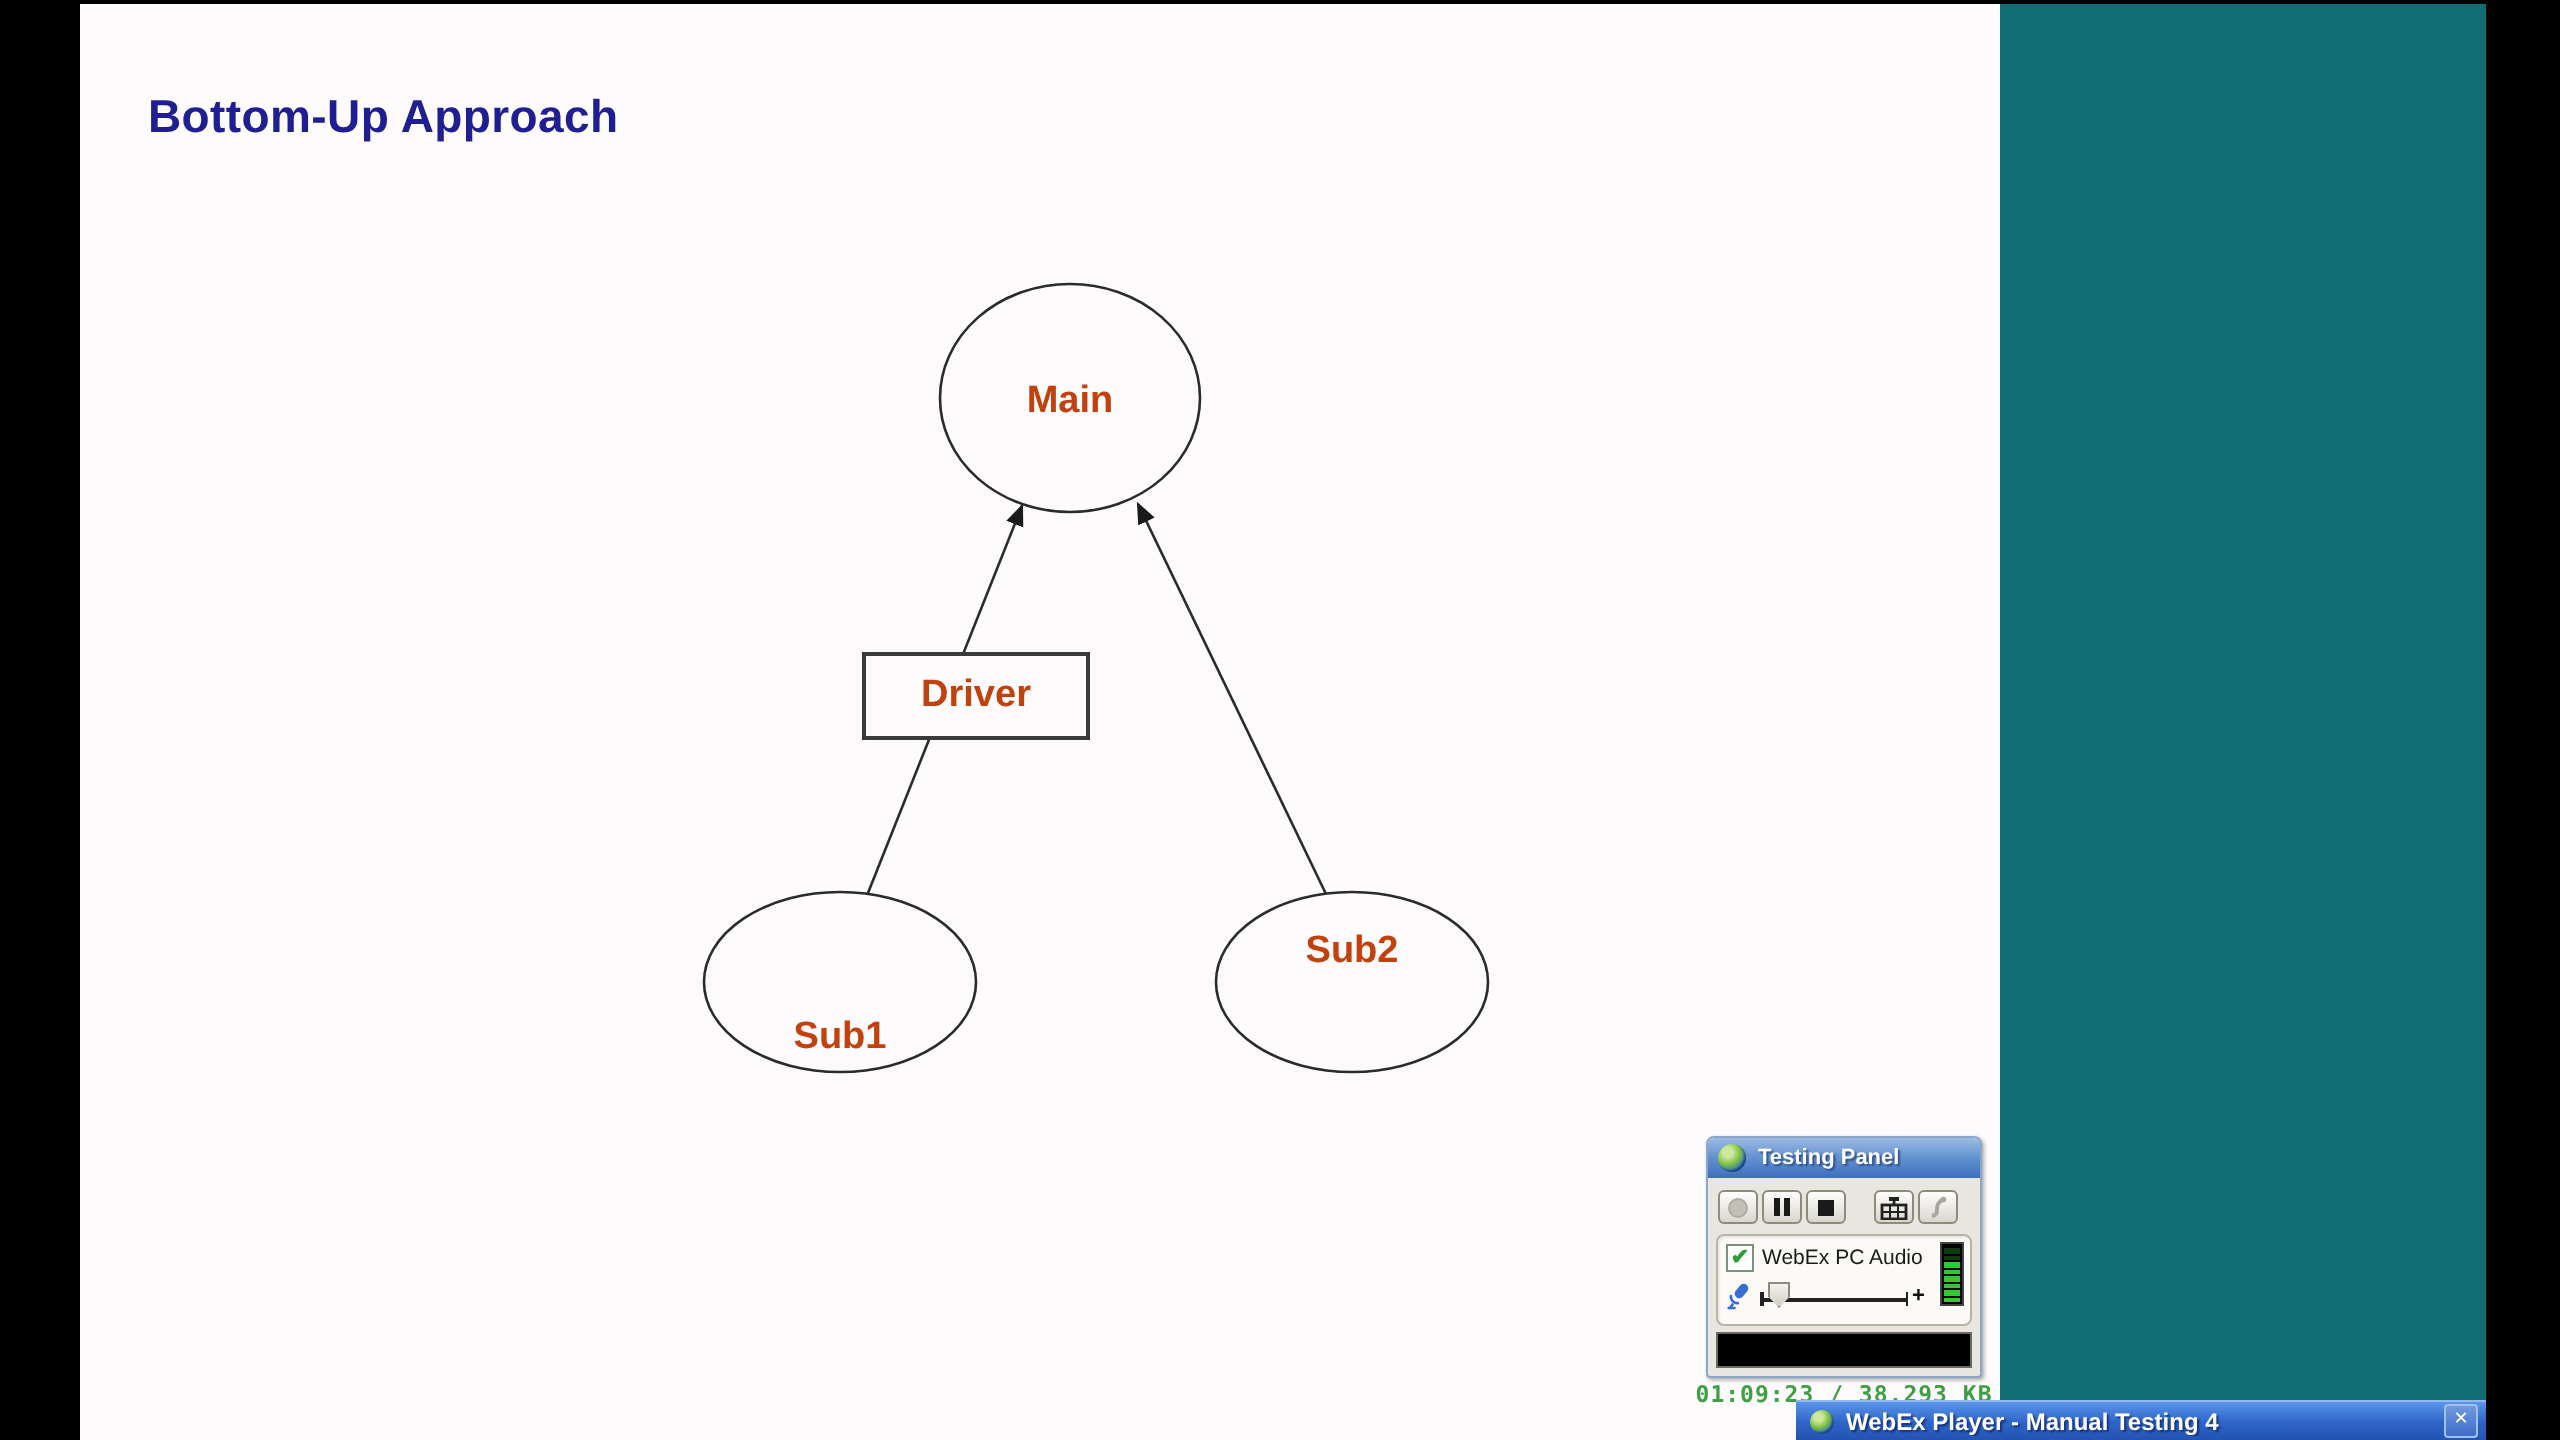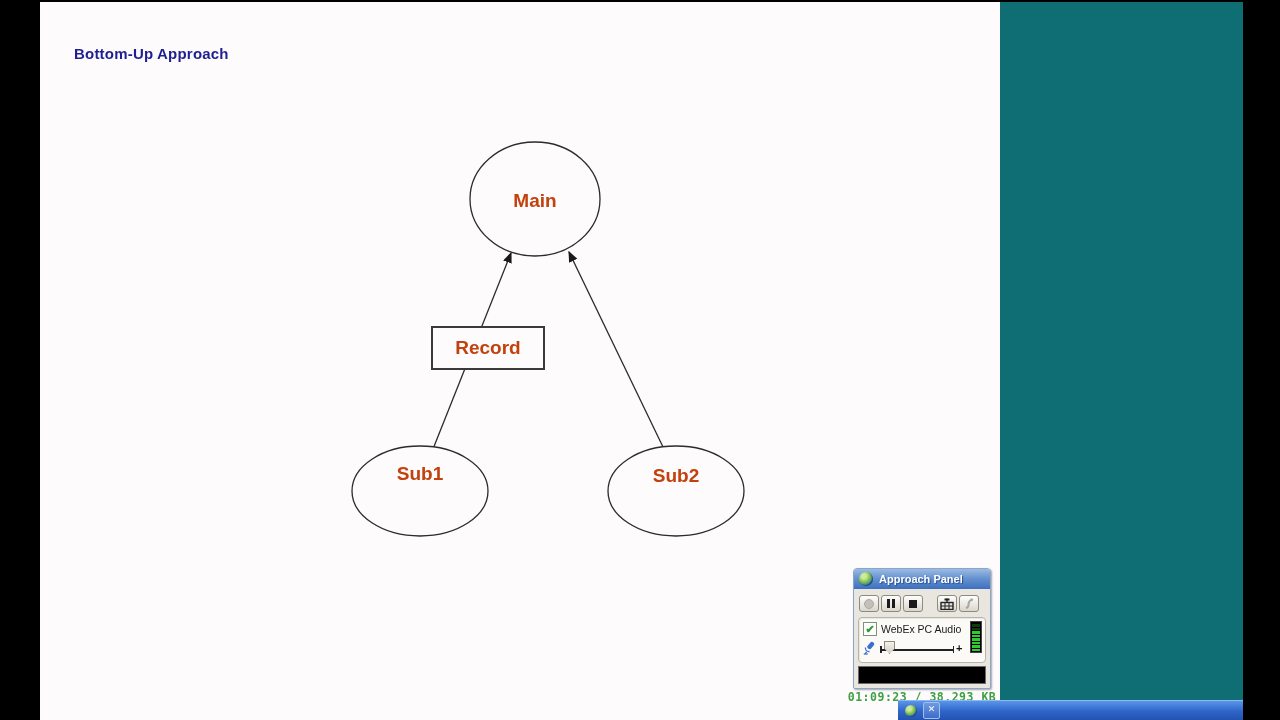--- a/index.html
+++ b/index.html
@@ -12,30 +12,30 @@
     position:absolute;left:40px;top:2px;width:960px;height:718px;
     background:#fdfbfc;
   }
   .desktop-area{
     position:absolute;left:1000px;top:2px;width:243px;height:718px;
     background:#0e6e74;
   }
   
   .slide-title{
     position:absolute;left:74px;top:45px;
-    font-size:15px;font-weight:bold;color:#1f1f93;letter-spacing:0.2px;
+    font-size:23px;font-weight:bold;color:#1f1f93;letter-spacing:0.2px;
   }
   .diagram-svg{position:absolute;left:40px;top:0;width:960px;height:718px;}
   .node-label{
     position:absolute;transform:translate(-50%,-50%);
     font-size:19px;font-weight:bold;color:#c2410c;white-space:nowrap;
   }
   .lbl-main{left:535px;top:201px;}
   .lbl-driver{left:488px;top:348px;}
-  .lbl-sub1{left:420px;top:474px;}
+  .lbl-sub1{left:420px;top:519px;}
   .lbl-sub2{left:676px;top:476px;}
   
   .recorder{
     position:absolute;left:853px;top:568px;width:136px;
     border:1px solid #8aa6c9;border-radius:4px 4px 2px 2px;
     background:#dfe6f0;box-shadow:1px 1px 2px rgba(0,0,0,.35);
     z-index:5;
   }
   .rec-titlebar{
     height:20px;border-radius:3px 3px 0 0;
@@ -138,28 +138,28 @@
   </defs>
   <line x1="393" y1="449" x2="471" y2="253" stroke="#2b2b2b" stroke-width="1.3" marker-end="url(#arrow)"></line>
   <line x1="623" y1="447" x2="529" y2="252" stroke="#2b2b2b" stroke-width="1.3" marker-end="url(#arrow)"></line>
   <ellipse cx="495" cy="199" rx="65" ry="57" fill="#fdfbfc" stroke="#2b2b2b" stroke-width="1.3"></ellipse>
   <rect x="392" y="327" width="112" height="42" fill="#fdfbfc" stroke="#3a3a3a" stroke-width="2"></rect>
   <ellipse cx="380" cy="491" rx="68" ry="45" fill="#fdfbfc" stroke="#2b2b2b" stroke-width="1.3"></ellipse>
   <ellipse cx="636" cy="491" rx="68" ry="45" fill="#fdfbfc" stroke="#2b2b2b" stroke-width="1.3"></ellipse>
 </svg>
 
 <div class="node-label lbl-main">Main</div>
-<div class="node-label lbl-driver">Record</div>
+<div class="node-label lbl-driver">Driver</div>
 <div class="node-label lbl-sub1">Sub1</div>
 <div class="node-label lbl-sub2">Sub2</div>
 
 <div class="recorder">
   <div class="rec-titlebar">
     <span class="webex-ball"></span>
-    <span class="rec-title">Approach Panel</span>
+    <span class="rec-title">Testing Panel</span>
   </div>
   <div class="rec-body">
     <div class="rec-buttons">
       <button class="rec-btn" title="Record">
         <span class="glyph-record"></span>
       </button>
       <button class="rec-btn" title="Pause">
         <span class="glyph-pause">
             <i></i>
             <i></i>
@@ -219,14 +219,15 @@
       </div>
     </div>
     <div class="rec-status">
       <span>01:09:23 / 38,293 KB</span>
     </div>
   </div>
 </div>
 
 <div class="taskbar">
   <span class="webex-ball" style="width:12px;height:12px;"></span>
+  <span class="taskbar-label">WebEx Player - Manual Testing 4</span>
   <span class="taskbar-close">✕</span>
 </div>
 
 </body></html>

